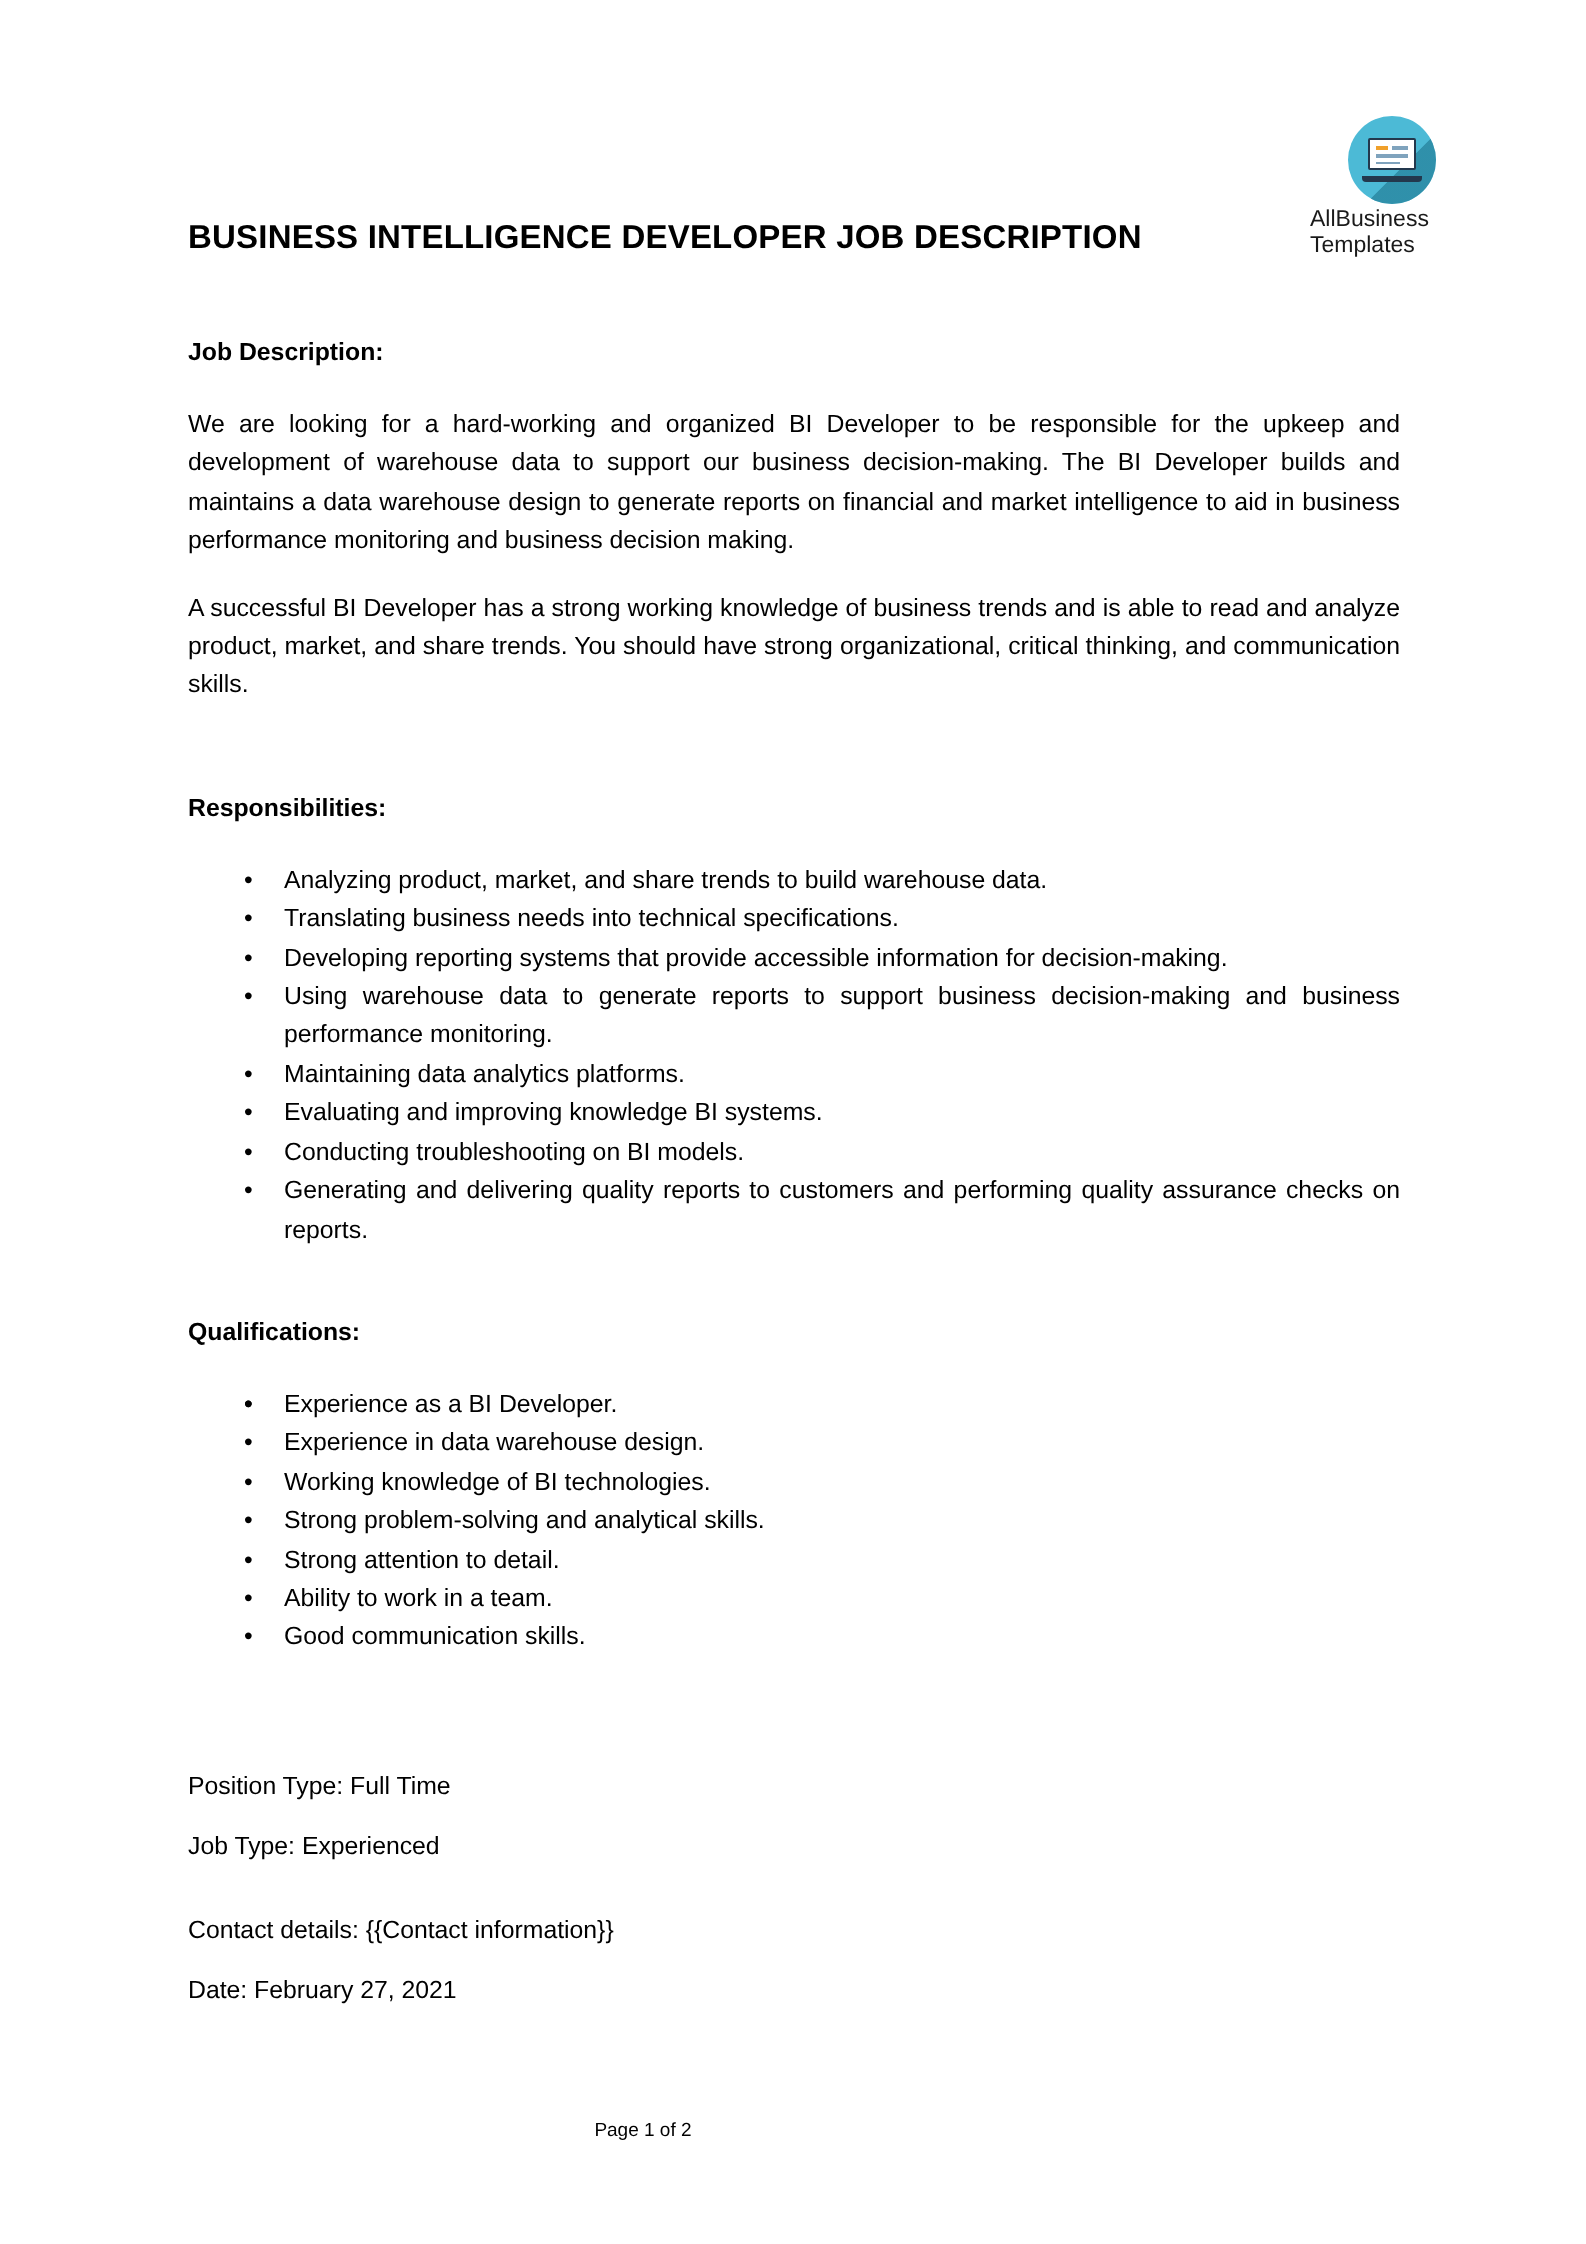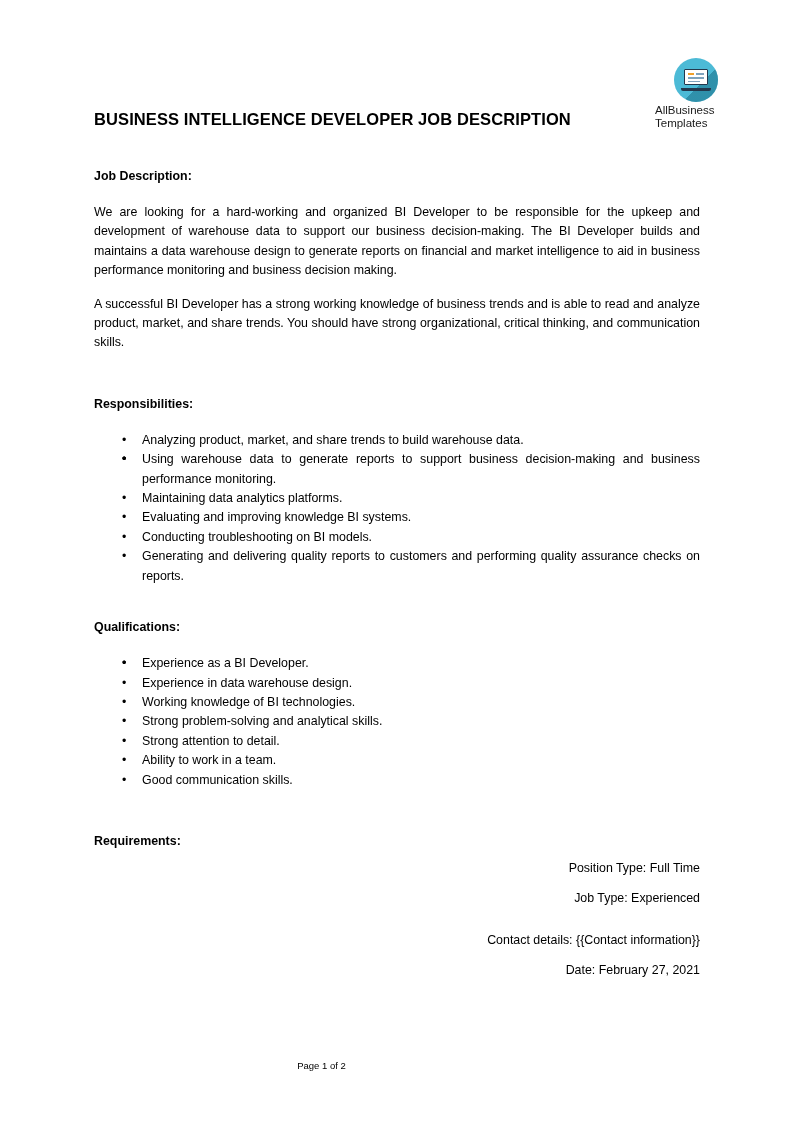--- a/index.html
+++ b/index.html
@@ -154,21 +154,20 @@
     top: 0;
     font-size: 12.4px;
     line-height: 19.4px;
   }
   
 
   .kv-line {
     font-size: 12.4px;
     line-height: 19.4px;
     margin: 0;
-    text-align: right;
   }
   .kv-gap { height: 11px; }
 
   #footer {
     position: absolute;
     left: 0;
     top: 1060px;
     width: 643px;
     text-align: center;
     font-size: 9.5px;
@@ -214,22 +213,22 @@
     <p class="para">A successful BI Developer has a strong working knowledge of business trends and is able to read and analyze product, market, and share trends. You should have strong organizational, critical thinking, and communication skills.</p>
 
     <div class="gap-xl"></div>
 
     <div class="section-heading">Responsibilities:</div>
 
     <div class="gap-md"></div>
 
     <ul class="bullets">
       <li><span class="bullet-dot">•</span><span>Analyzing product, market, and share trends to build warehouse data.</span></li>
-      <li><span class="bullet-dot">•</span></li>
-      <li><span class="bullet-dot">•</span></li>
+      <li><span class="bullet-dot">•</span><span>Translating business needs into technical specifications.</span></li>
+      <li><span class="bullet-dot">•</span><span>Developing reporting systems that provide accessible information for decision-making.</span></li>
       <li><span class="bullet-dot">•</span><span>Using warehouse data to generate reports to support business decision-making and business performance monitoring.</span></li>
       <li><span class="bullet-dot">•</span><span>Maintaining data analytics platforms.</span></li>
       <li><span class="bullet-dot">•</span><span>Evaluating and improving knowledge BI systems.</span></li>
       <li><span class="bullet-dot">•</span><span>Conducting troubleshooting on BI models.</span></li>
       <li><span class="bullet-dot">•</span><span>Generating and delivering quality reports to customers and performing quality assurance checks on reports.</span></li>
     </ul>
 
     <div class="gap-lg"></div>
 
     <div class="section-heading">Qualifications:</div>
@@ -242,21 +241,20 @@
       <li><span class="bullet-dot">•</span><span>Experience in data warehouse design.</span></li>
       <li><span class="bullet-dot">•</span><span>Working knowledge of BI technologies.</span></li>
       <li><span class="bullet-dot">•</span><span>Strong problem-solving and analytical skills.</span></li>
       <li><span class="bullet-dot">•</span><span>Strong attention to detail.</span></li>
       <li><span class="bullet-dot">•</span><span>Ability to work in a team.</span></li>
       <li><span class="bullet-dot">•</span><span>Good communication skills.</span></li>
     </ul>
 
     <div class="gap-xl"></div>
 
-    <div class="section-heading">Requirements:</div>
 
     <div class="kv-gap"></div>
 
     <p class="kv-line">Position Type: Full Time</p>
     <div class="kv-gap"></div>
 
     <p class="kv-line">Job Type: Experienced</p>
     <div class="kv-gap"></div>
 
     <div class="kv-gap"></div>

